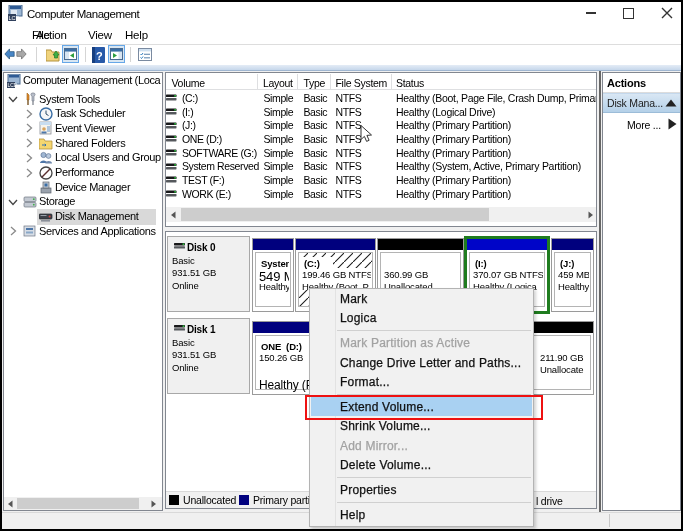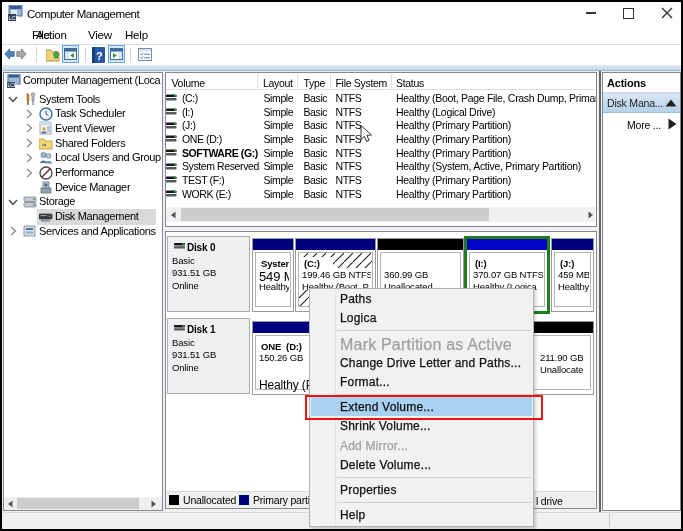--- a/index.html
+++ b/index.html
@@ -230,21 +230,21 @@
 <div class="t" style="left:182px;top:133.1px;font-size:10.5px;letter-spacing:-0.4px;">ONE (D:)</div>
 <div class="t" style="left:263.5px;top:133.1px;font-size:10.5px;letter-spacing:-0.4px;">Simple</div>
 <div class="t" style="left:303.5px;top:133.1px;font-size:10.5px;letter-spacing:-0.4px;">Basic</div>
 <div class="t" style="left:335.5px;top:133.1px;font-size:10.5px;letter-spacing:-0.4px;">NTFS</div>
 <div class="t" style="left:396px;top:133.1px;font-size:10.5px;letter-spacing:-0.3px;width:200px;overflow:hidden;">Healthy (Primary Partition)</div>
 <svg class="a" style="left:165.5px;top:149.0px" width="11" height="8" viewBox="0 0 11 8">
     <rect x="0" y="0.6" width="10.5" height="2.5" rx="0.6" fill="#18181a"></rect>
     <rect x="0" y="3.9" width="10.5" height="2.5" rx="0.6" fill="#55585c"></rect>
     <rect x="8.3" y="1.1" width="1.7" height="1.5" fill="#2fbf3f"></rect>
   </svg>
-<div class="t" style="left:182px;top:146.8px;font-size:10.5px;letter-spacing:-0.4px;font-weight:bold;">SOFTWARE (G:)</div>
+<div class="t" style="left:182px;top:146.8px;font-size:10.5px;letter-spacing:-0.4px;">SOFTWARE (G:)</div>
 <div class="t" style="left:263.5px;top:146.8px;font-size:10.5px;letter-spacing:-0.4px;">Simple</div>
 <div class="t" style="left:303.5px;top:146.8px;font-size:10.5px;letter-spacing:-0.4px;">Basic</div>
 <div class="t" style="left:335.5px;top:146.8px;font-size:10.5px;letter-spacing:-0.4px;">NTFS</div>
 <div class="t" style="left:396px;top:146.8px;font-size:10.5px;letter-spacing:-0.3px;width:200px;overflow:hidden;">Healthy (Primary Partition)</div>
 <svg class="a" style="left:165.5px;top:162.6px" width="11" height="8" viewBox="0 0 11 8">
     <rect x="0" y="0.6" width="10.5" height="2.5" rx="0.6" fill="#18181a"></rect>
     <rect x="0" y="3.9" width="10.5" height="2.5" rx="0.6" fill="#55585c"></rect>
     <rect x="8.3" y="1.1" width="1.7" height="1.5" fill="#2fbf3f"></rect>
   </svg>
 <div class="t" style="left:182px;top:160.4px;font-size:10.5px;letter-spacing:-0.4px;">System Reserved</div>
@@ -372,24 +372,24 @@
   </svg>
 <div class="t" style="left:627px;top:118.5px;font-size:10.5px;letter-spacing:-0.2px;">More ...</div>
 <svg class="a" style="left:668px;top:118px" width="9" height="12" viewBox="0 0 9 12">
     <path d="M0.5 0.5 L8.5 6 L0.5 11.5 Z" fill="#222"></path>
   </svg>
 
 <div class="a" style="left:2px;top:512px;width:679px;height:17px;background:#f0f0f0;border-top:1px solid #d9d9d9;box-sizing:border-box;"></div>
 <div class="a" style="left:609px;top:514px;width:1px;height:13px;background:#c8c8c8;"></div>
 <div class="a" style="left:309px;top:287.5px;width:225px;height:239px;background:#f1f1f1;border:1px solid #b3b3b3;box-sizing:border-box;box-shadow:2px 2px 3px rgba(0,0,0,0.18);"></div>
 <div class="a" style="left:335px;top:288.5px;width:1px;height:237px;background:#e2e2e2;"></div>
-<div class="t" style="left:340px;top:292.0px;font-size:12px;letter-spacing:0.2px;color:#111;-webkit-text-stroke:0.25px #111;">Paths</div>
+<div class="t" style="left:340px;top:292.0px;font-size:12px;letter-spacing:0.2px;color:#111;-webkit-text-stroke:0.25px #111;">Mark</div>
 <div class="t" style="left:340px;top:311.3px;font-size:12px;letter-spacing:0.2px;color:#111;-webkit-text-stroke:0.25px #111;">Logica</div>
 <div class="a" style="left:337px;top:330.3px;width:194px;height:1px;background:#d0d0d0;"></div>
-<div class="t" style="left:340px;top:336.4px;font-size:16px;letter-spacing:0.2px;color:#a2a2a2;-webkit-text-stroke:0.25px #a2a2a2;">Mark Partition as Active</div>
+<div class="t" style="left:340px;top:336.4px;font-size:12px;letter-spacing:0.2px;color:#a2a2a2;-webkit-text-stroke:0.25px #a2a2a2;">Mark Partition as Active</div>
 <div class="t" style="left:340px;top:355.7px;font-size:12px;letter-spacing:0.2px;color:#111;text-align:right;-webkit-text-stroke:0.25px #111;">Change Drive Letter and Paths...</div>
 <div class="t" style="left:340px;top:375.0px;font-size:12px;letter-spacing:0.2px;color:#111;-webkit-text-stroke:0.25px #111;">Format...</div>
 <div class="a" style="left:337px;top:394.0px;width:194px;height:1px;background:#d0d0d0;"></div>
 <div class="a" style="left:311px;top:396.9px;width:221px;height:19.3px;background:#a9d1f2;"></div>
 <div class="t" style="left:340px;top:400.1px;font-size:12px;letter-spacing:0.2px;color:#111;-webkit-text-stroke:0.25px #111;">Extend Volume...</div>
 <div class="t" style="left:340px;top:419.4px;font-size:12px;letter-spacing:0.2px;color:#111;-webkit-text-stroke:0.25px #111;">Shrink Volume...</div>
 <div class="t" style="left:340px;top:438.7px;font-size:12px;letter-spacing:0.2px;color:#a2a2a2;-webkit-text-stroke:0.25px #a2a2a2;">Add Mirror...</div>
 <div class="t" style="left:340px;top:458.0px;font-size:12px;letter-spacing:0.2px;color:#111;-webkit-text-stroke:0.25px #111;">Delete Volume...</div>
 <div class="a" style="left:337px;top:477.0px;width:194px;height:1px;background:#d0d0d0;"></div>
 <div class="t" style="left:340px;top:483.1px;font-size:12px;letter-spacing:0.2px;color:#111;-webkit-text-stroke:0.25px #111;">Properties</div>

